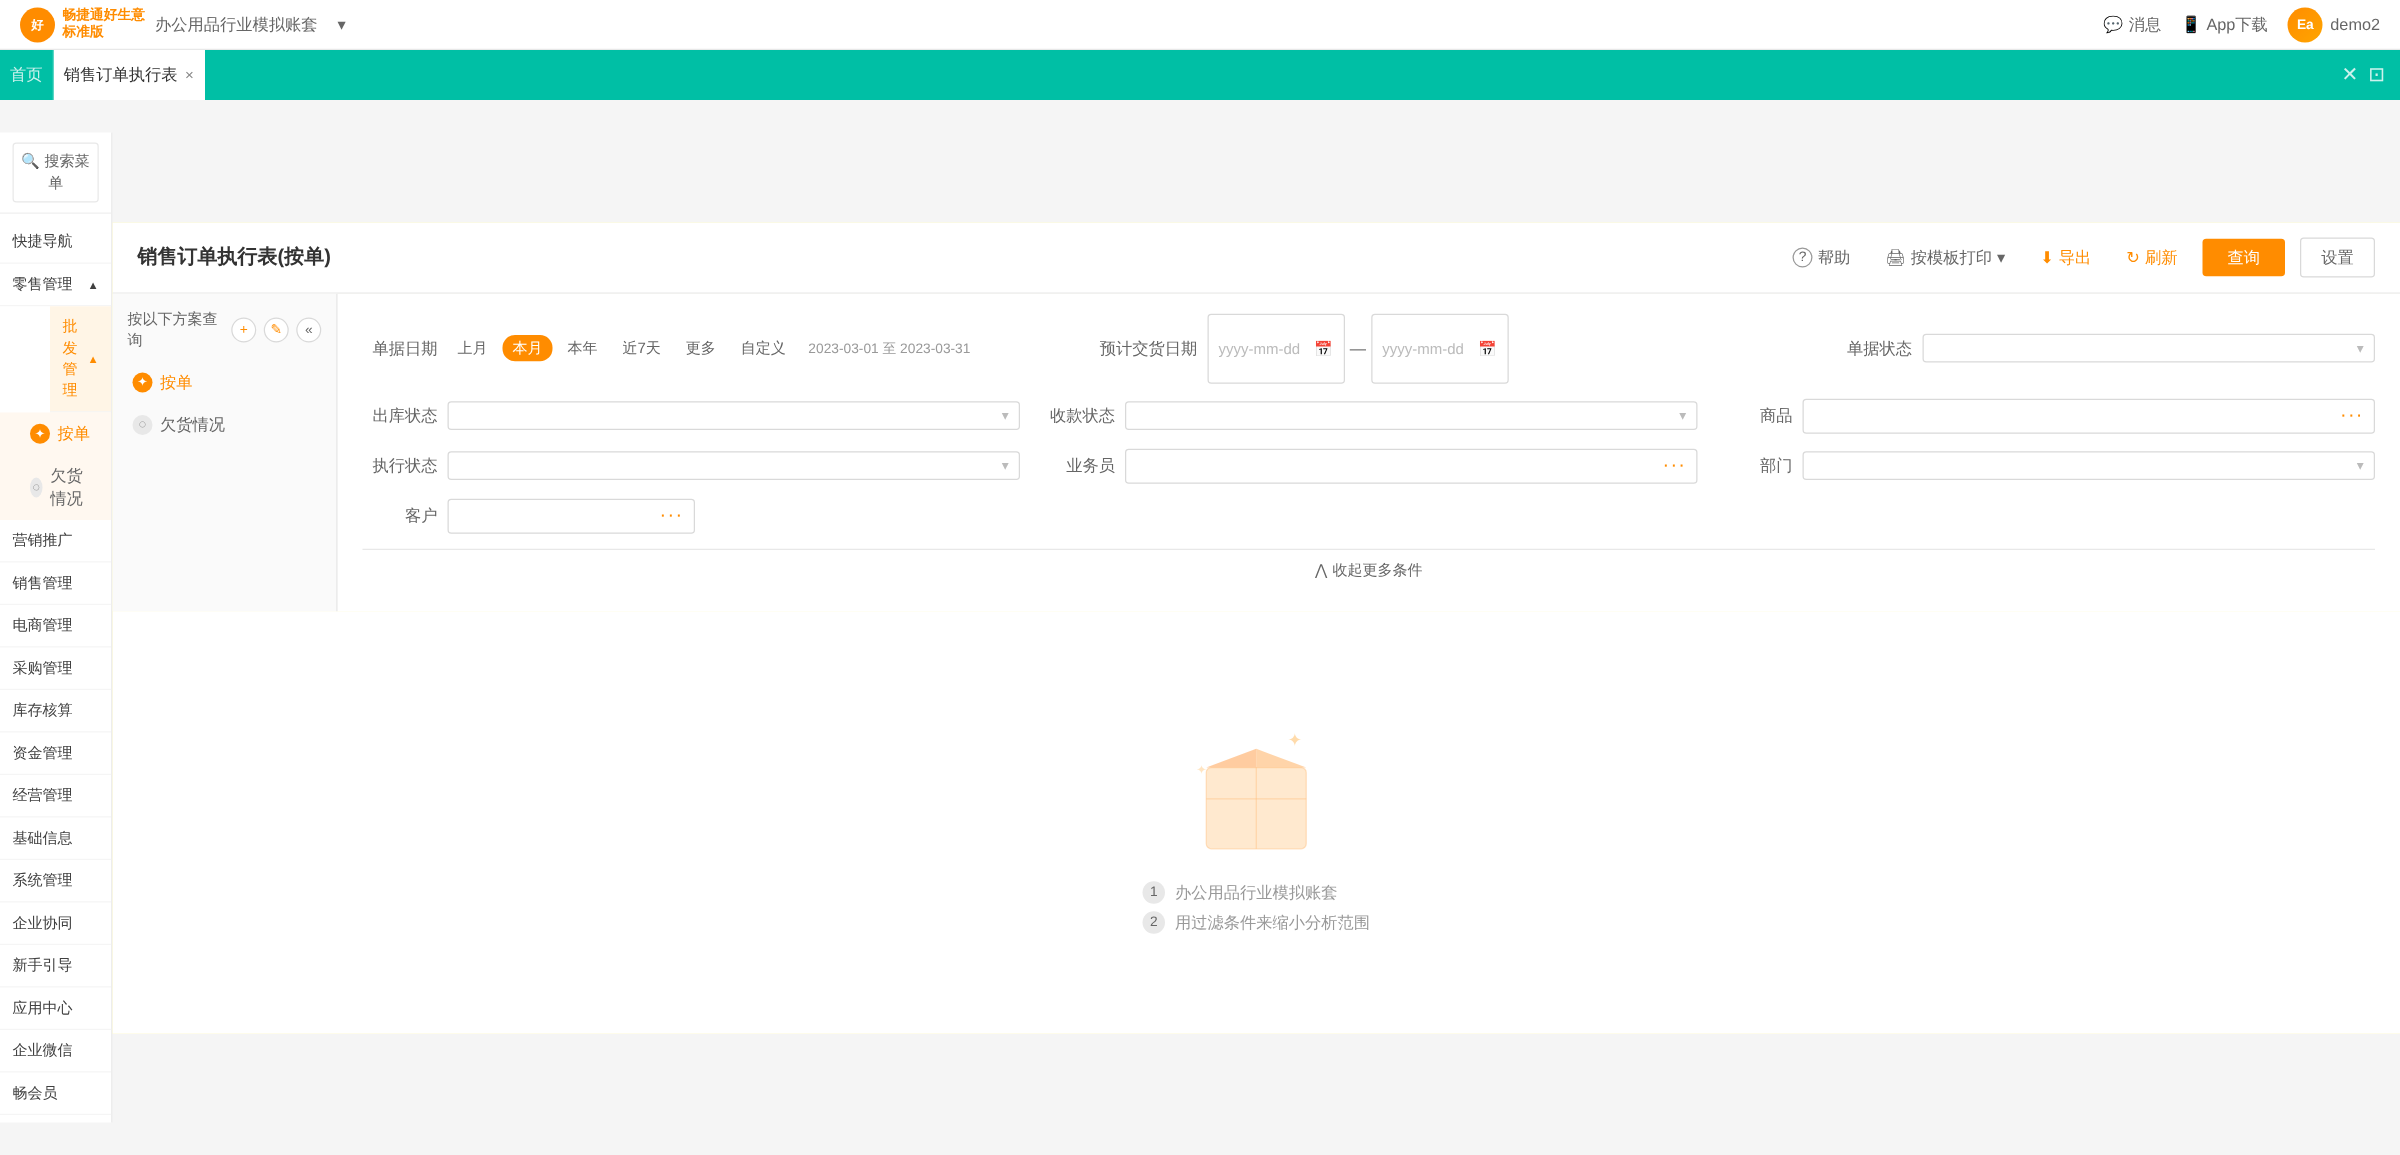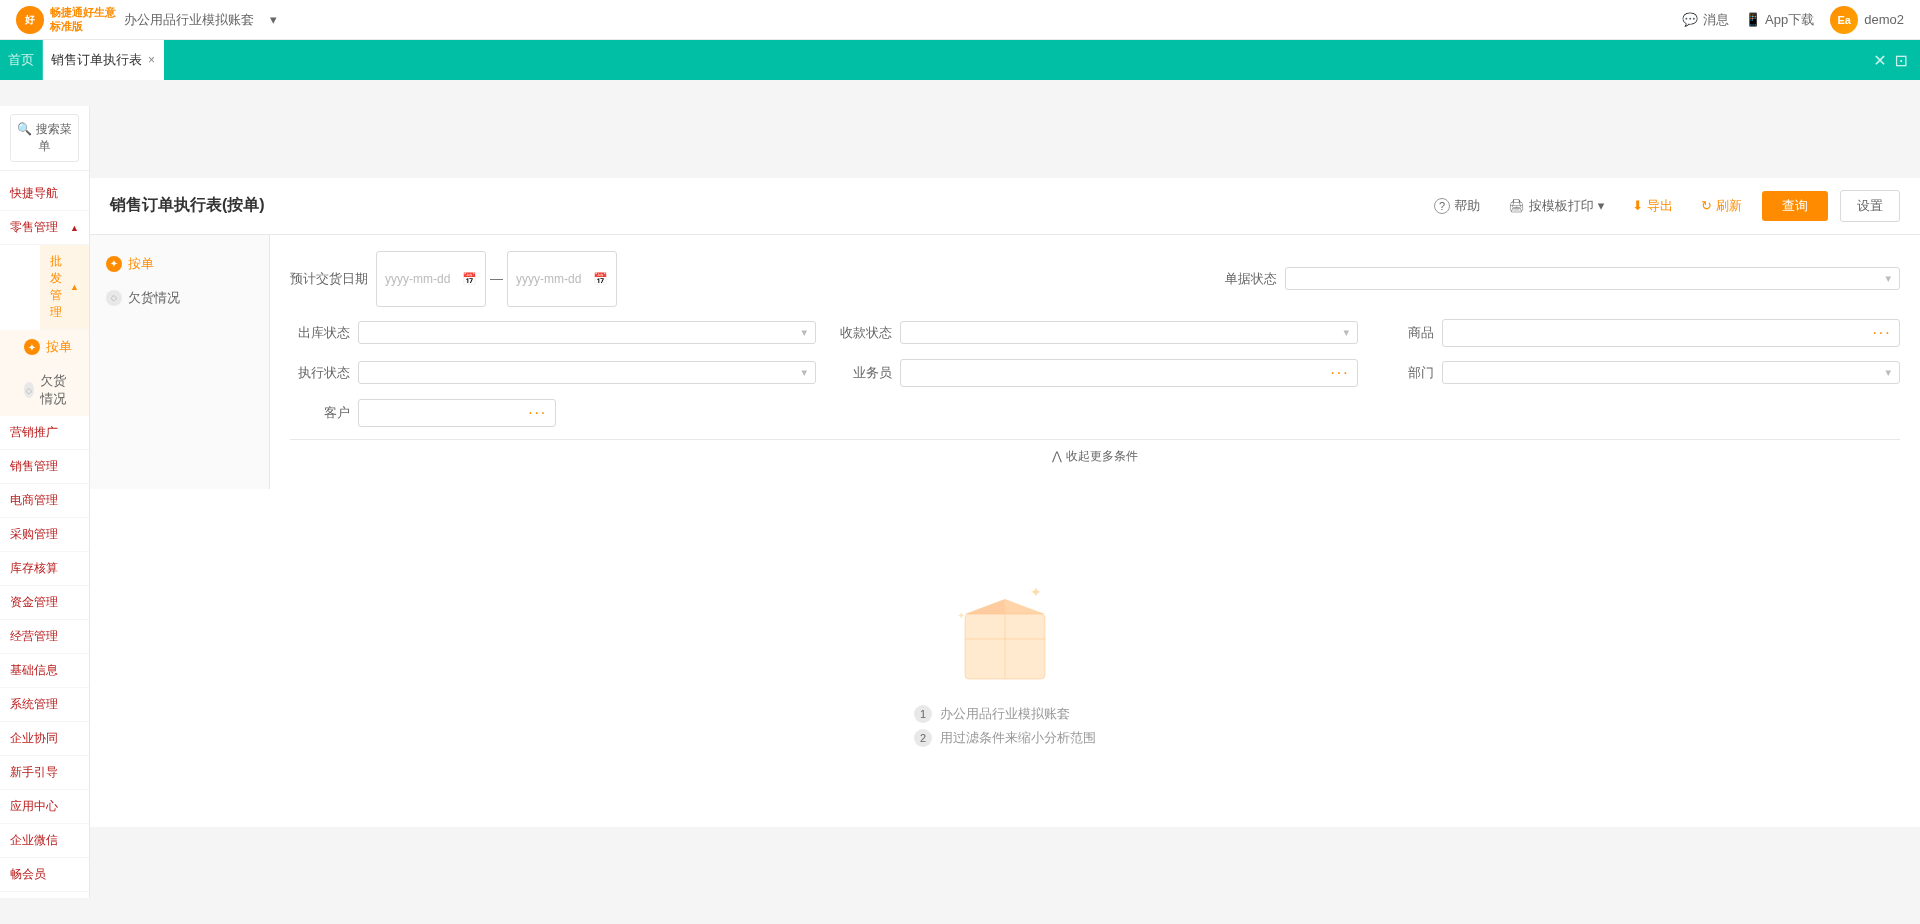--- a/index.html
+++ b/index.html
@@ -150,21 +150,21 @@
       cursor: pointer;
       text-align: center;
     }
     .sidebar-nav {
       padding: 6px 0;
     }
     .sidebar-item {
       padding: 8px 10px;
       cursor: pointer;
       font-size: 12px;
-      color: #b91c1c;
+      color: #404040;
       display: flex;
       align-items: center;
       justify-content: space-between;
       border-bottom: 1px solid #f5f5f5;
     }
     .sidebar-item.active { color: #ff8c00; background: #fff5e6; margin-left: 40px; }
     .sidebar-item.has-arrow::after {
       content: '▲';
       font-size: 9px;
       color: inherit;
@@ -585,34 +585,66 @@
         </button>
         <button class="btn-secondary">
           <span>设置</span>
         </button>
       </div>
     </div>
 
     <div class="filter-panel">
 
       <div class="filter-left">
+        <div class="filter-left-header">
+          <span>按以下方案查询</span>
+          <div class="filter-left-icons">
+            <div class="icon-btn">
+              <span>+</span>
+            </div>
+            <div class="icon-btn">
+              <span>✎</span>
+            </div>
+            <div class="icon-btn collapse">
+              <span>«</span>
+            </div>
+          </div>
+        </div>
         <div class="filter-scheme-item active">
           <span class="scheme-icon orange">✦</span>
           <span>按单</span>
         </div>
         <div class="filter-scheme-item">
           <span class="scheme-icon gray">◌</span>
           <span>欠货情况</span>
         </div>
       </div>
 
       <div class="filter-right">
 
         <div class="filter-row">
 
+          <div class="filter-item" style="flex:2;">
+            <span class="filter-label">单据日期</span>
+            <div class="filter-control">
+              <div class="date-group">
+                <div class="date-tabs">
+                  <span class="date-tab">上月</span>
+                  <span class="date-tab active">本月</span>
+                  <span class="date-tab">本年</span>
+                  <span class="date-tab">近7天</span>
+                  <span class="date-tab">更多</span>
+                  <span class="date-tab">自定义</span>
+                </div>
+                <div style="margin-left:4px;">
+                  <div style="font-size:11px;color:#999;">2023-03-01 至 2023-03-31</div>
+                </div>
+              </div>
+            </div>
+          </div>
 
           <div class="filter-item" style="flex:2;">
             <span class="filter-label">预计交货日期</span>
             <div class="filter-control date-input-group">
               <div class="date-input">
                 <span style="color:#bbb;font-size:12px;">yyyy-mm-dd</span>
                 <span style="color:#bbb;">📅</span>
               </div>
               <span class="date-separator">—</span>
               <div class="date-input">

